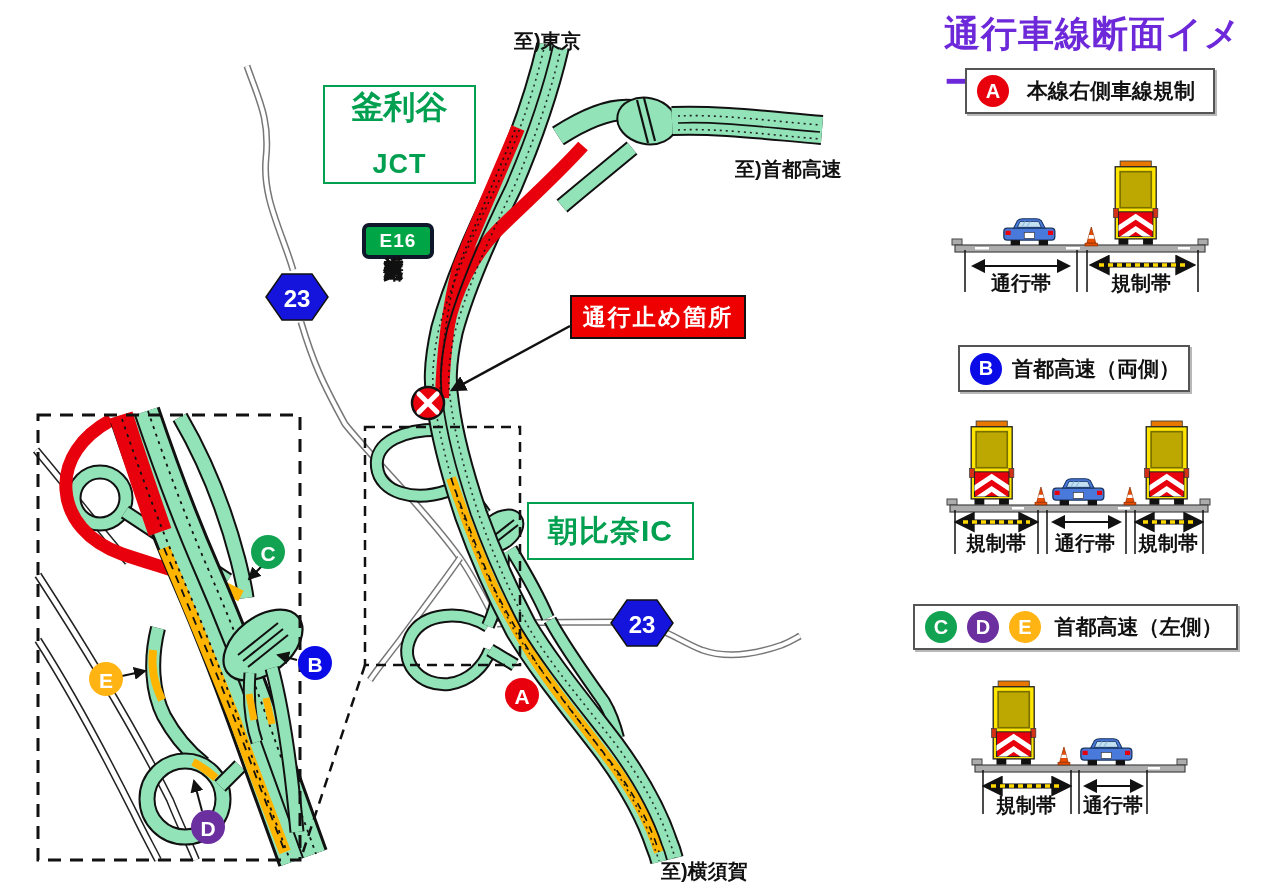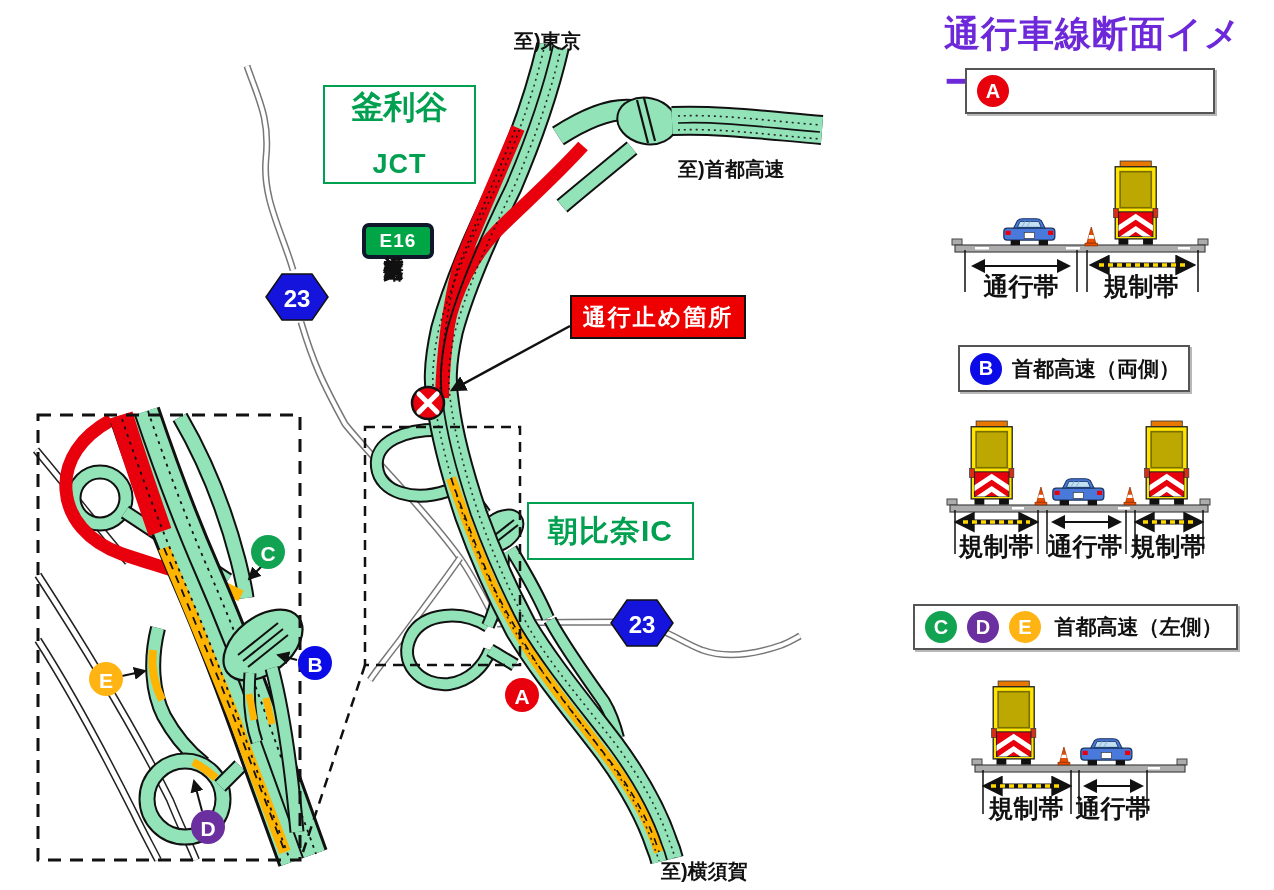--- a/index.html
+++ b/index.html
@@ -26,21 +26,21 @@
                font-weight:bold;letter-spacing:2px;}
   
   .panel-title{left:944px;top:10px;font-size:36px;font-weight:bold;color:#6d28d9;letter-spacing:1px;}
   .sec-head{background:#fff;border:2px solid #555;box-shadow:2px 2px 0 rgba(0,0,0,.28);
             display:flex;align-items:center;gap:10px;padding:0 10px;box-sizing:border-box;}
   .sec-head .txt{font-size:21px;font-weight:bold;flex:1;text-align:center;white-space:nowrap;}
   .chip{width:32px;height:32px;border-radius:50%;color:#fff;font-weight:bold;font-size:20px;
         display:flex;align-items:center;justify-content:center;flex:0 0 auto;}
   .chip.a{background:#E8000D;} .chip.b{background:#0B0BE8;} .chip.c{background:#12A352;}
   .chip.d{background:#6B2FA0;} .chip.e{background:#FFB414;}
-  .zone-label{font-size:25px;font-weight:bold;transform:translateX(-50%);white-space:nowrap;}
+  .zone-label{font-size:20px;font-weight:bold;transform:translateX(-50%);white-space:nowrap;}
 </style>
 </head>
 <body>
 
 <div class="stage">
 
   <svg width="0" height="0" aria-hidden="true">
     <defs>
       <marker id="mA" viewBox="0 0 10 10" refX="8.5" refY="5" markerWidth="6.5" markerHeight="6.5" orient="auto-start-reverse">
         <path d="M0,0 L10,5 L0,10 Z" fill="#111"></path>
@@ -259,41 +259,42 @@
       <circle cx="208" cy="827" r="17" fill="#6B2FA0"></circle>
       <text x="208" y="828" text-anchor="middle" dominant-baseline="central" fill="#fff" font-size="21" font-weight="bold">D</text>
     </g>
     <g>
       <circle cx="106" cy="679" r="17" fill="#FFB414"></circle>
       <text x="106" y="680" text-anchor="middle" dominant-baseline="central" fill="#fff" font-size="21" font-weight="bold">E</text>
     </g>
   </svg>
 
   <div class="abs dir-label" style="left:514px;top:28px;">至)東京</div>
-  <div class="abs dir-label" style="left:678px;top:156px;">至)首都高速</div>
+  <div class="abs dir-label" style="left:735px;top:156px;">至)首都高速</div>
   <div class="abs dir-label" style="left:661px;top:858px;">至)横須賀</div>
 
   <div class="abs jct-box">
     <span class="l1">釜利谷</span>
     <span class="l2">JCT</span>
   </div>
 
   <div class="abs e16-badge">E16</div>
   <div class="abs vroad">横浜横須賀道路</div>
 
   <div class="abs ic-box">
     <span>朝比奈IC</span>
   </div>
 
   <div class="abs closure-box">通行止め箇所</div>
 
   <div class="abs panel-title">通行車線断面イメージ</div>
 
   <div class="abs sec-head" style="left:965px;top:68px;width:250px;height:46px;">
     <span class="chip a">A</span>
+    <span class="txt">本線右側車線規制</span>
   </div>
   <svg class="abs" style="left:940px;top:135px;" width="300" height="160" viewBox="940 135 300 160">
     <rect x="952" y="239" width="10" height="6" fill="#ACACAC" stroke="#444" stroke-width="1"></rect>
     <rect x="1198" y="239" width="10" height="6" fill="#ACACAC" stroke="#444" stroke-width="1"></rect>
     <rect x="955" y="245" width="250" height="7" fill="#ACACAC" stroke="#444" stroke-width="1.2"></rect>
     <rect x="975" y="247" width="14" height="2.5" fill="#fff"></rect>
     <rect x="1066" y="247" width="14" height="2.5" fill="#fff"></rect>
     <rect x="1178" y="247" width="12" height="2.5" fill="#fff"></rect>
     <use href="#sym-car" transform="translate(1003,218) scale(0.85)"></use>
     <use href="#sym-truck" transform="translate(1107,161) scale(0.82)"></use>

